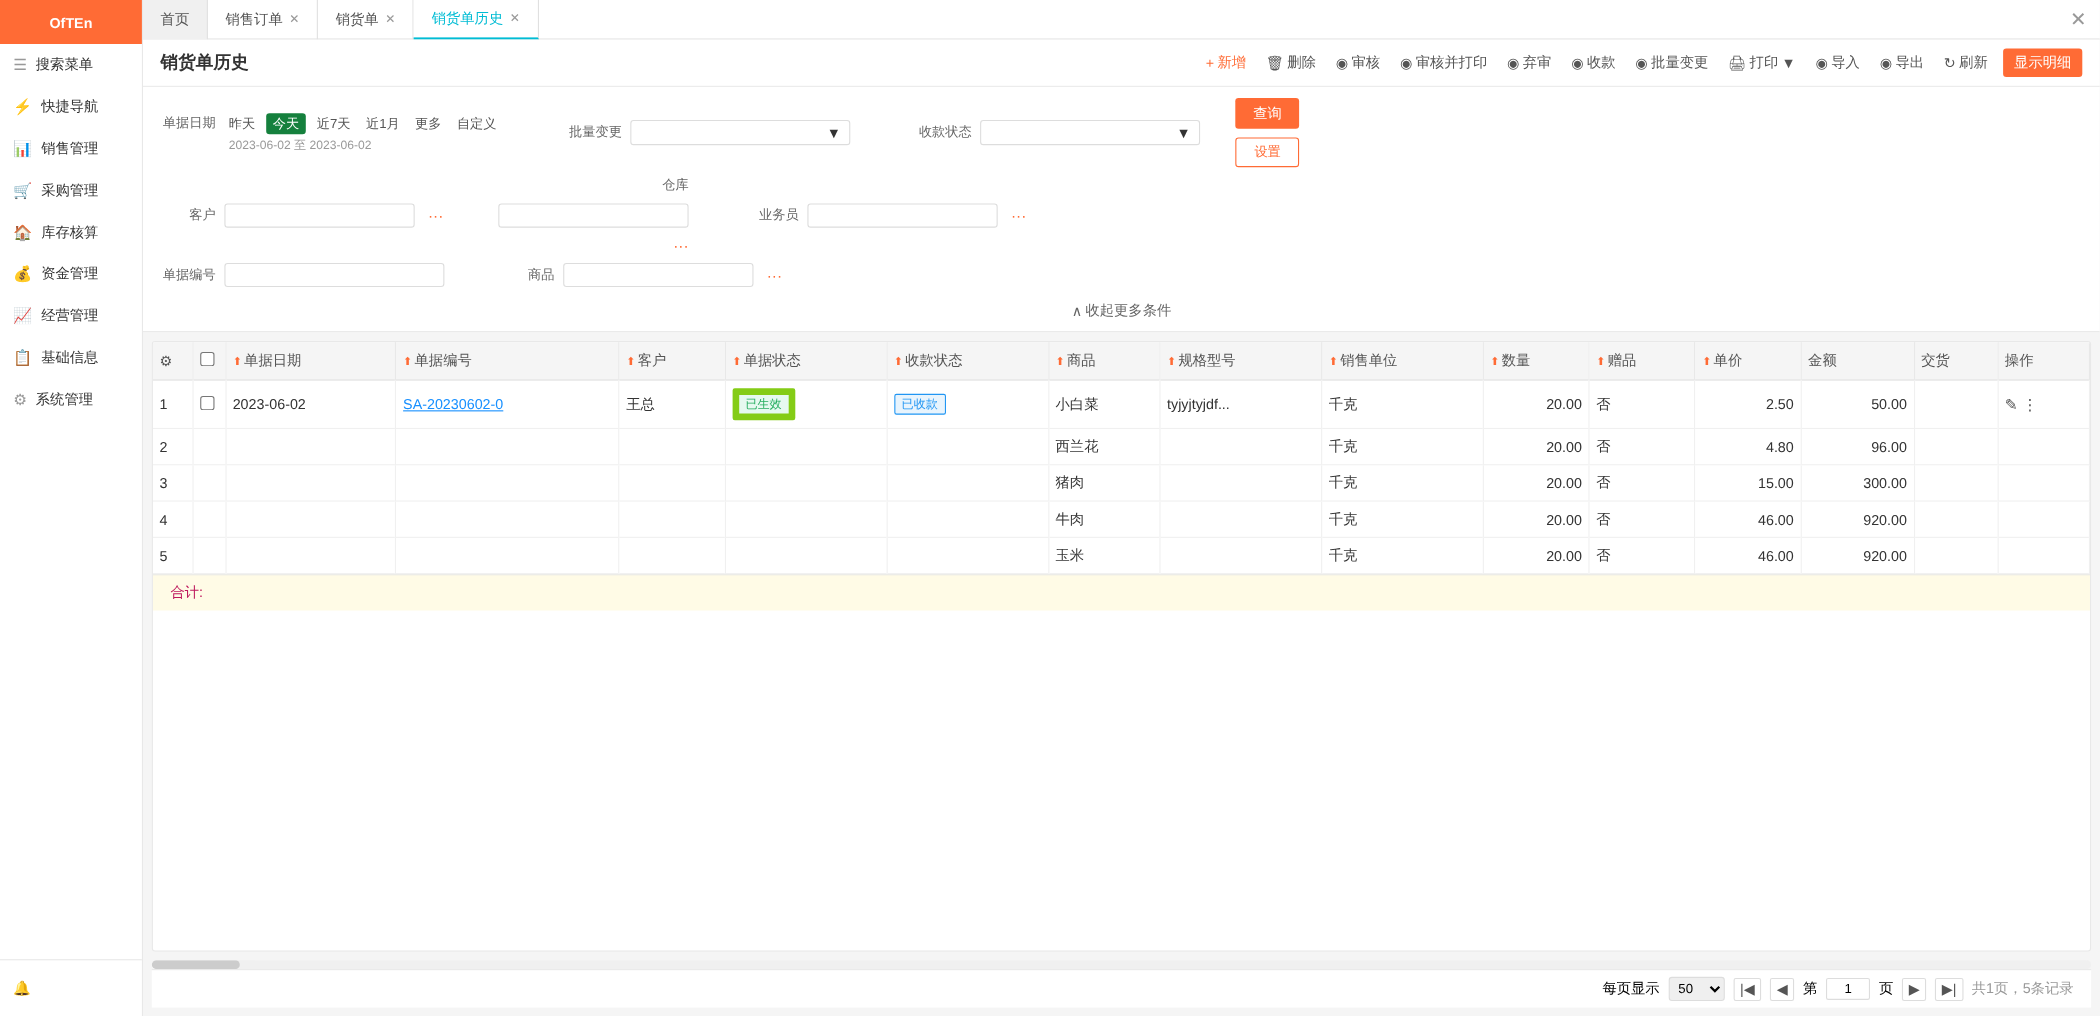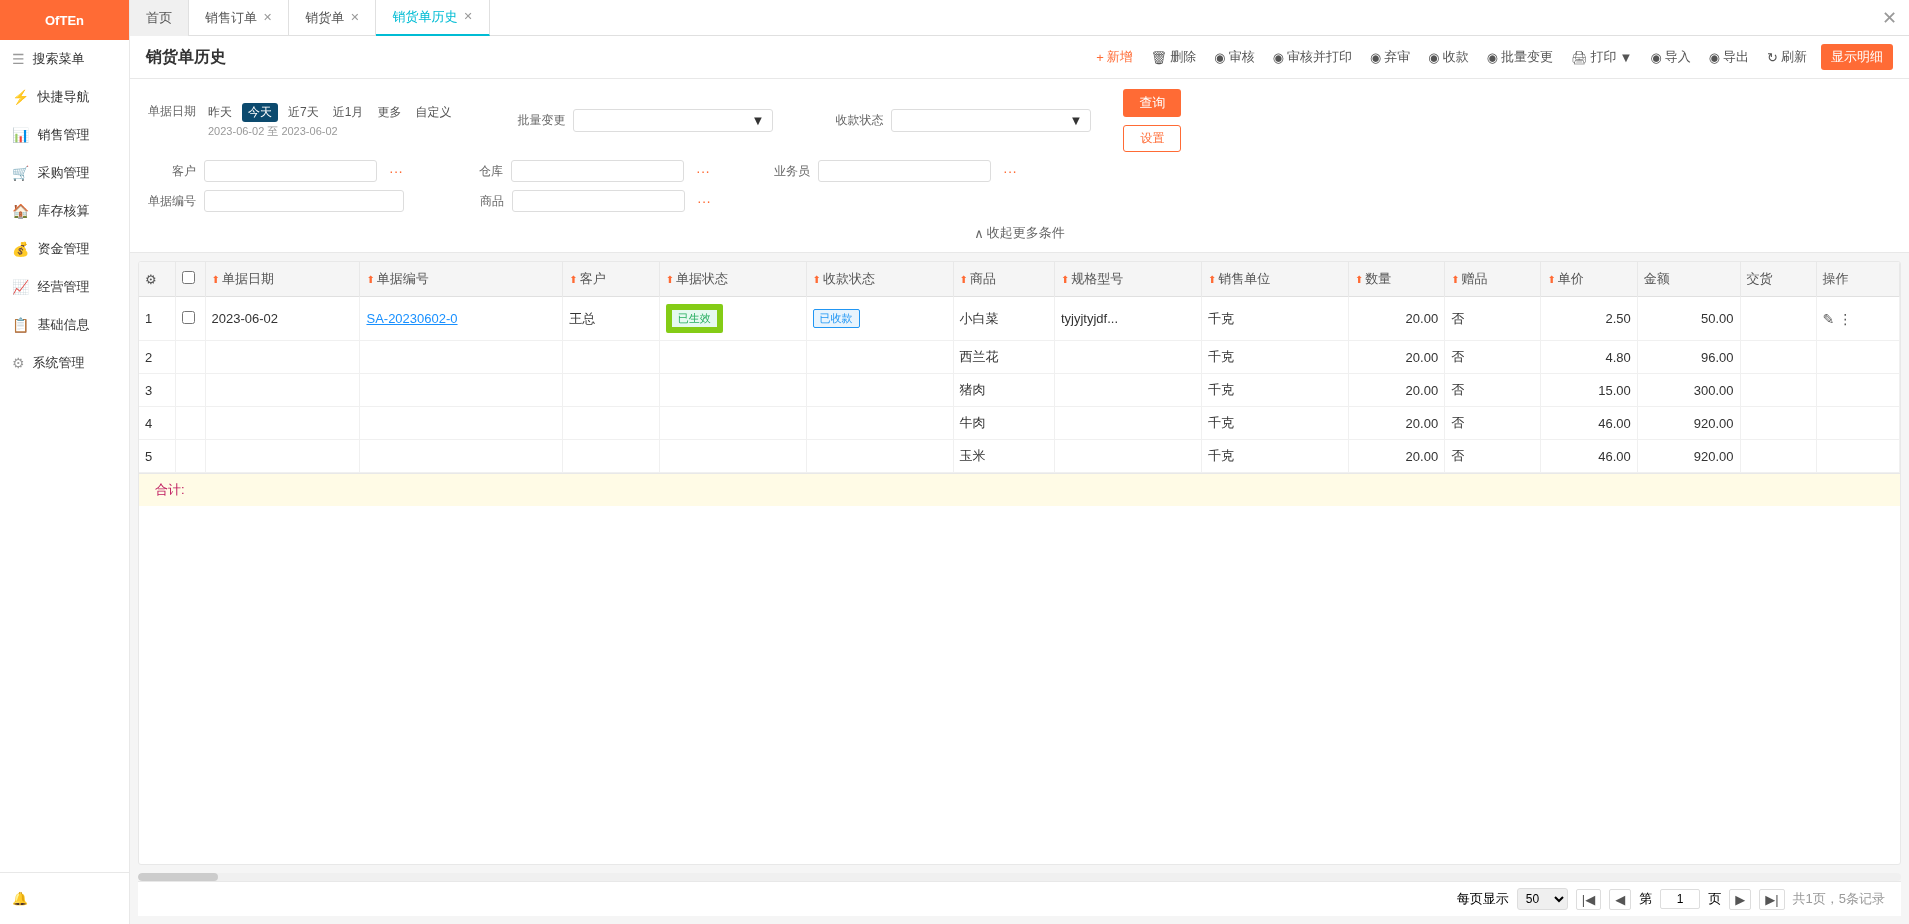--- a/index.html
+++ b/index.html
@@ -165,21 +165,21 @@
       gap: 6px;
       align-items: center;
     }
     .date-btn {
       cursor: pointer;
       color: #555;
       font-size: 12px;
       padding: 1px 4px;
     }
     .date-btn.active {
-      background: #0c4a6e;
+      background: #15803d;
       color: #fff;
       border-radius: 3px;
       padding: 1px 6px;
     }
     .date-range {
       font-size: 11px;
       color: #999;
       margin-left: 4px;
     }
     .filter-input {
@@ -533,21 +533,21 @@
       </div>
 
       <div class="filter-row">
 
         <div style="display:flex;align-items:center;gap:8px;">
           <span class="filter-label">客户</span>
           <input class="filter-input" style="min-width: 160px;">
           <span class="ellipsis-btn">···</span>
         </div>
 
-        <div style="display:flex;align-items:center;gap:8px;margin-left:30px;">
+        <div style="display:flex;align-items:flex-end;gap:8px;margin-left:30px;flex-direction:column;">
           <span class="filter-label">仓库</span>
           <input class="filter-input" style="min-width: 160px;">
           <span class="ellipsis-btn">···</span>
         </div>
 
         <div style="display:flex;align-items:center;gap:8px;margin-left:30px;">
           <span class="filter-label">业务员</span>
           <input class="filter-input" style="min-width: 160px;">
           <span class="ellipsis-btn">···</span>
         </div>

